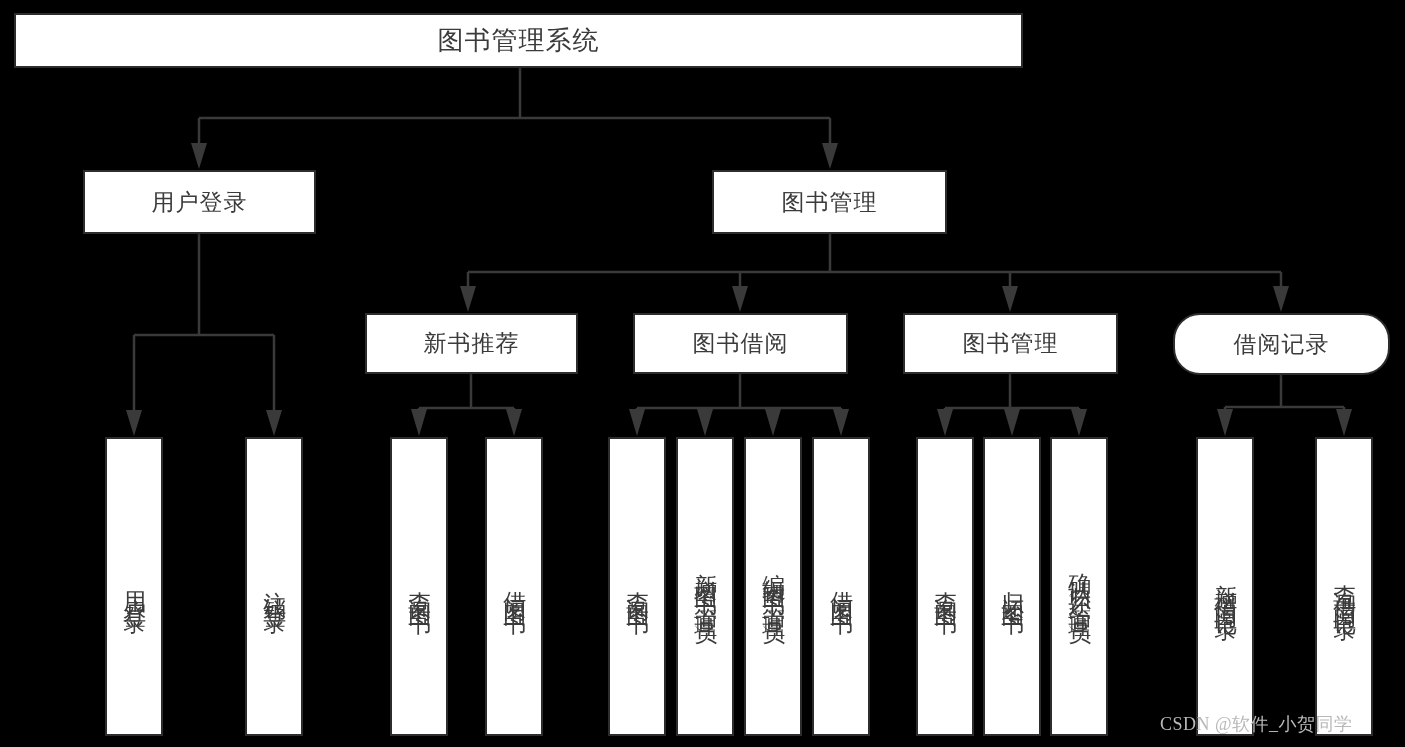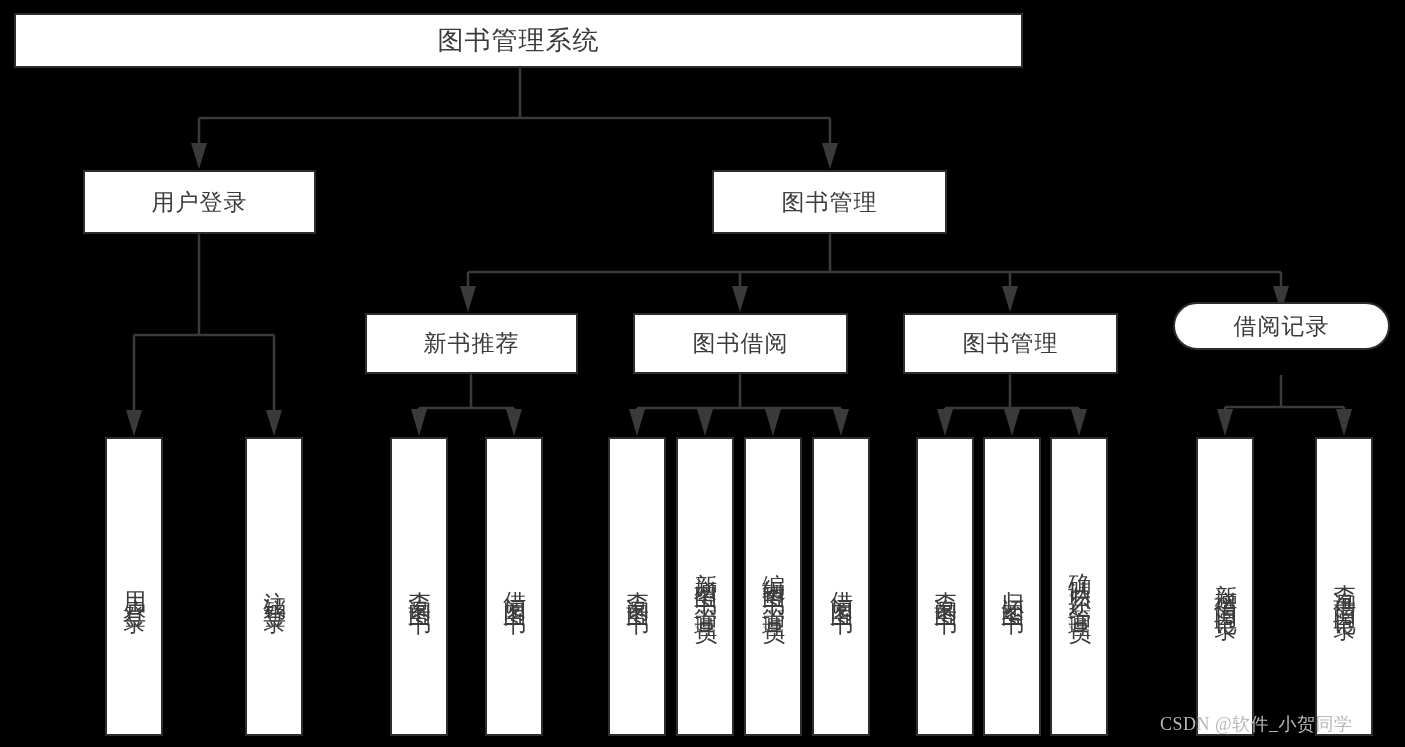--- a/index.html
+++ b/index.html
@@ -30,21 +30,21 @@
     letter-spacing:7px;
     line-height:1.15;
   }
   
   .n-root          {left:14px;  top:13px;  width:1009px;height:55px; font-size:26px;}
   .n-user-login    {left:83px;  top:170px; width:233px; height:64px;}
   .n-book-mgmt     {left:712px; top:170px; width:235px; height:64px;}
   .n-new-book-rec  {left:365px; top:313px; width:213px; height:61px;}
   .n-book-borrow   {left:633px; top:313px; width:215px; height:61px;}
   .n-current-borrow{left:903px; top:313px; width:215px; height:61px;}
-  .n-borrow-record {left:1173px;top:302px; width:217px; height:48px;border-radius:27px;}
+  .n-borrow-record {left:1173px;top:313px; width:217px; height:62px;border-radius:27px;}
   .vnode{top:437px;width:58px;height:299px;}
   .n-leaf-user-login{left:105px;}
   .n-leaf-logout    {left:245px;}
   .n-rec-query      {left:390px;}
   .n-rec-borrow     {left:485px;}
   .n-bb-query       {left:608px;}
   .n-bb-add         {left:676px;}
   .n-bb-edit        {left:744px;}
   .n-bb-borrow      {left:812px;}
   .n-cb-query       {left:916px;}

